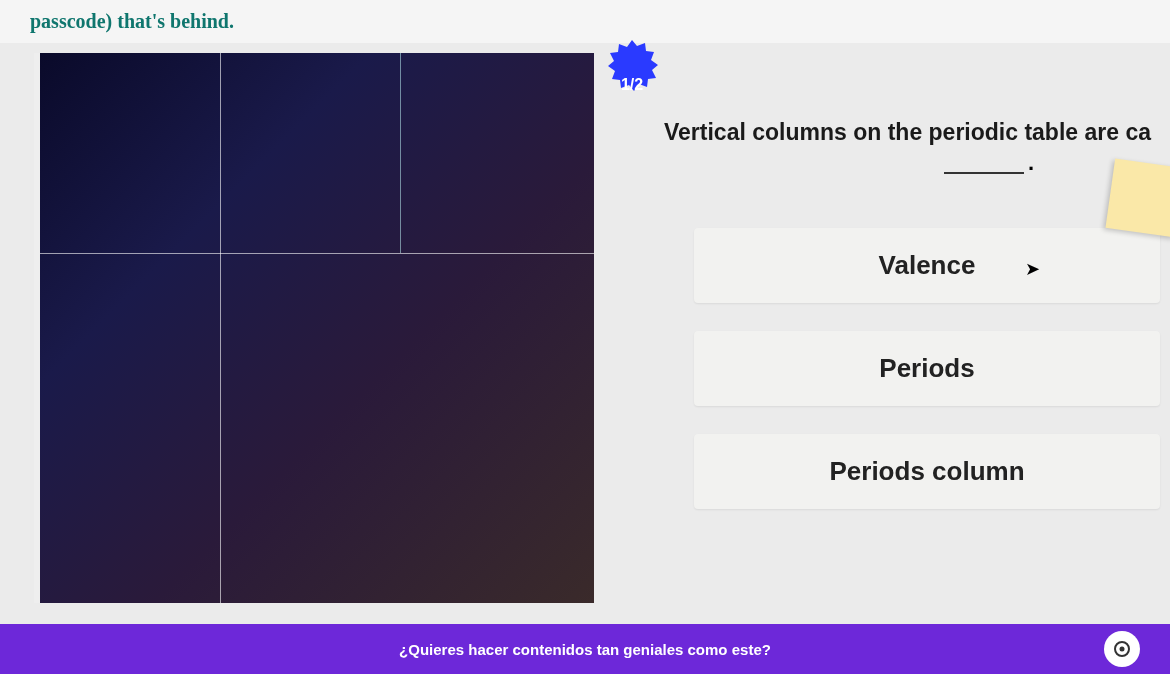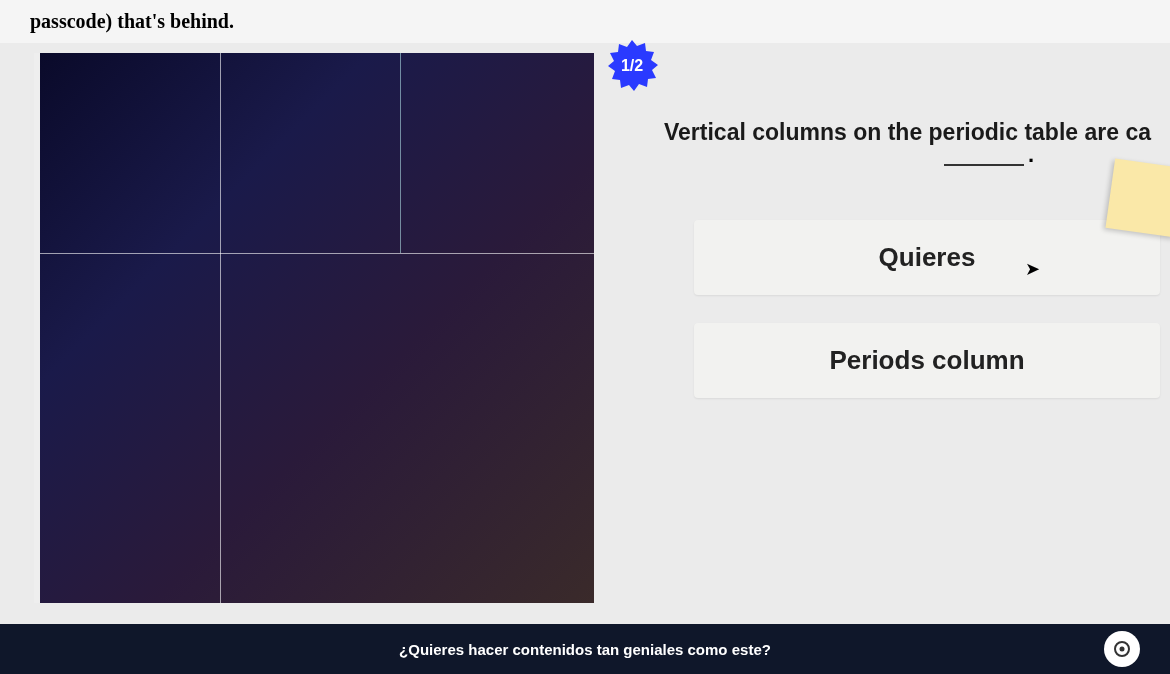--- a/index.html
+++ b/index.html
@@ -6,21 +6,21 @@
     body {
       width: 1170px;
       height: 674px;
       font-family: Arial, sans-serif;
       background: #e8e8e8;
       overflow: hidden;
       position: relative;
     }
     .top-text {
       font-family: Georgia, 'Times New Roman', serif;
-      color: #000000;
+      color: #0f766e;
       font-size: 20px;
       font-weight: bold;
       padding: 10px 30px;
       background: #f5f5f5;
     }
     .main-area {
       display: flex;
       height: 590px;
       position: relative;
       background: #ebebeb;
@@ -62,36 +62,36 @@
       padding: 20px 0 0 30px;
       position: relative;
     }
     .progress-badge {
       position: absolute;
       top: -5px;
       left: 10px;
       width: 56px;
       height: 56px;
       display: flex;
-      align-items: center;
+      align-items: flex-end;
       justify-content: center;
     }
     .progress-badge svg { position: absolute; top: 0; left: 0; }
     .progress-text {
       position: relative;
       color: #fff;
       font-weight: bold;
       font-size: 16px;
       z-index: 2;
     }
     .question-text {
       font-size: 23px;
       font-weight: bold;
       color: #1a1a1a;
-      margin: 55px 0 16px 40px;
+      margin: 55px 0 24px 40px;
       line-height: 1.3;
     }
     .blank-line {
       display: inline-block;
       border-bottom: 2px solid #333;
       width: 80px;
       margin-left: 320px;
       margin-bottom: 30px;
       position: relative;
     }
@@ -131,21 +131,21 @@
       background: #fae8a8;
       transform: rotate(8deg);
       box-shadow: -2px 2px 5px rgba(0,0,0,0.2);
     }
     .bottom-bar {
       position: absolute;
       bottom: 0;
       left: 0;
       right: 0;
       height: 50px;
-      background: #0f172a;
+      background: #6d28d9;
       display: flex;
       align-items: center;
       justify-content: center;
       gap: 20px;
     }
     .bottom-prompt {
       color: #fff;
       font-size: 15px;
       font-weight: bold;
     }
@@ -201,21 +201,22 @@
       </svg>
       <span class="progress-text">1/2</span>
     </div>
 
     <div class="question-text">Vertical columns on the periodic table are ca</div>
     <div class="blank-line"></div>
 
     <div class="sticky-note"></div>
 
     <div class="answers">
-      <div class="answer-option">Quieres</div>
+      <div class="answer-option">Valence</div>
+      <div class="answer-option">Periods</div>
       <div class="answer-option">Periods column</div>
     </div>
 
     <div class="cursor-arrow">➤</div>
   </div>
 </div>
 
 <div class="bottom-bar">
   <span class="bottom-prompt">¿Quieres hacer contenidos tan geniales como este?</span>
   <div class="target-icon">

